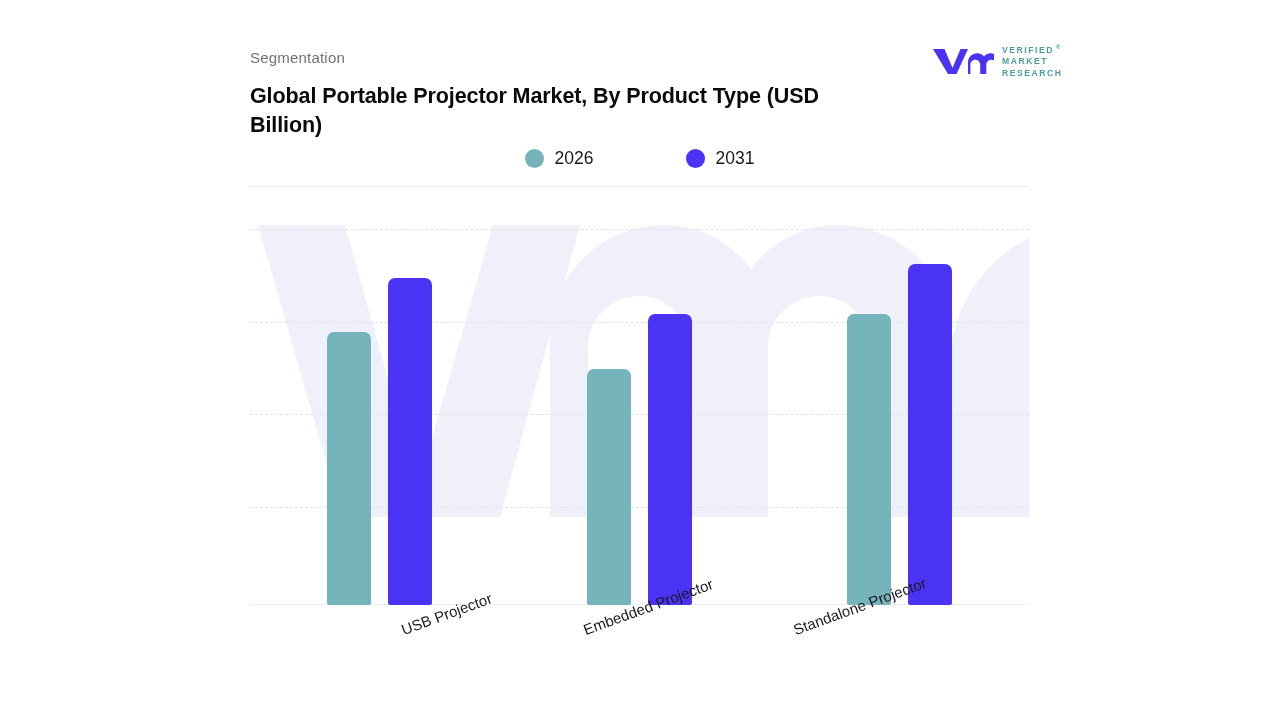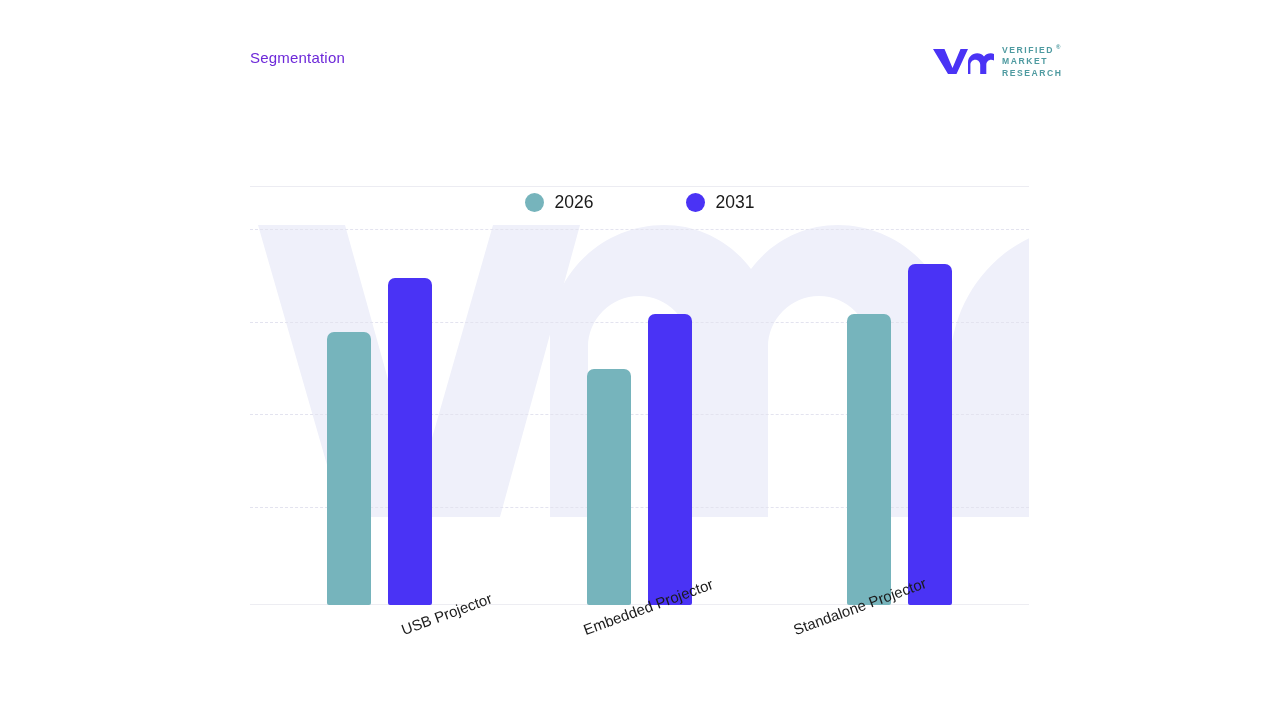--- a/index.html
+++ b/index.html
@@ -5,21 +5,21 @@
   html,body{margin:0;padding:0;}
   body{
     width:1280px;height:720px;background:#ffffff;overflow:hidden;
     font-family:"Liberation Sans","DejaVu Sans",sans-serif;
     -webkit-font-smoothing:antialiased;
   }
   #stage{position:relative;width:1280px;height:720px;background:#fff;}
 
   
   .seg-label{
-    position:absolute;left:250px;top:49px;font-size:15px;color:#6d28d9;
+    position:absolute;left:250px;top:49px;font-size:15px;color:#737373;
     letter-spacing:.2px;
   }
   .chart-title{
     position:absolute;left:250px;top:82px;width:640px;
     font-size:21.5px;font-weight:bold;color:#0a0a0a;line-height:1.35;
     letter-spacing:-.1px;
   }
 
   
   .logo{position:absolute;left:932px;top:44px;display:flex;align-items:center;gap:8px;}
@@ -27,21 +27,21 @@
   .logo-text{display:flex;flex-direction:column;justify-content:center;
     font-size:8.6px;font-weight:bold;letter-spacing:1.55px;color:#4e9aa0;line-height:1.32;}
   .logo-text .r1{position:relative;}
   .logo-text .reg{font-size:6px;vertical-align:super;margin-left:2px;color:#4e9aa0;}
 
   
   .legend{
     position:absolute;left:250px;top:148px;width:779px;
     display:flex;justify-content:center;align-items:center;gap:92px;
   }
-  .legend-item{display:flex;align-items:center;gap:11px;margin-top:44px;}
+  .legend-item{display:flex;align-items:center;gap:11px;}
   .legend-dot{width:19px;height:19px;border-radius:50%;display:block;}
   .legend-label{font-size:17.5px;color:#1a1a1a;}
 
   
   .legend-sep{position:absolute;left:250px;top:186px;width:779px;height:1px;background:#ececf2;}
 
   
   .plot{position:absolute;left:250px;top:187px;width:779px;height:418px;}
   .grid{position:absolute;left:0;right:0;height:0;border-top:1px dashed #e3e3ef;}
   .axis-base{position:absolute;left:0;right:0;bottom:0;height:1px;background:#ededf2;}
@@ -59,20 +59,21 @@
     position:absolute;top:18px;font-size:15px;color:#1b1b1b;white-space:nowrap;
     transform-origin:left top;transform:rotate(-20deg);
   }
 </style>
 </head>
 <body>
 
 <div id="stage">
 
   <div class="seg-label">Segmentation</div>
+  <div class="chart-title">Global Portable Projector Market, By Product Type (USD Billion)</div>
 
   <div class="logo">
     <svg class="logo-mark" viewBox="0 0 62 30">
       <path d="M1 3 L12.5 3 L20.5 22 L28.5 3 L36 3 L24.5 28 L16 28 Z" fill="#4a33f5"></path>
       <path d="M36 28 L36 16.5 C36 11.4 40.1 7.3 45.2 7.3 C47.9 7.3 50.3 8.5 52 10.4
                C53.7 8.5 56.1 7.3 58.8 7.3 C60 7.3 61 7.5 62 7.9 L62 14.6
                C61.2 14.1 60.2 13.8 59.2 13.8 C56.5 13.8 54.3 16 54.3 18.7 L54.3 28
                L48.2 28 L48.2 18.7 C48.2 16 46 13.8 43.3 13.8 C40.6 13.8 38.4 16 38.4 18.7
                L38.4 28 Z" fill="#4a33f5"></path>
     </svg>

